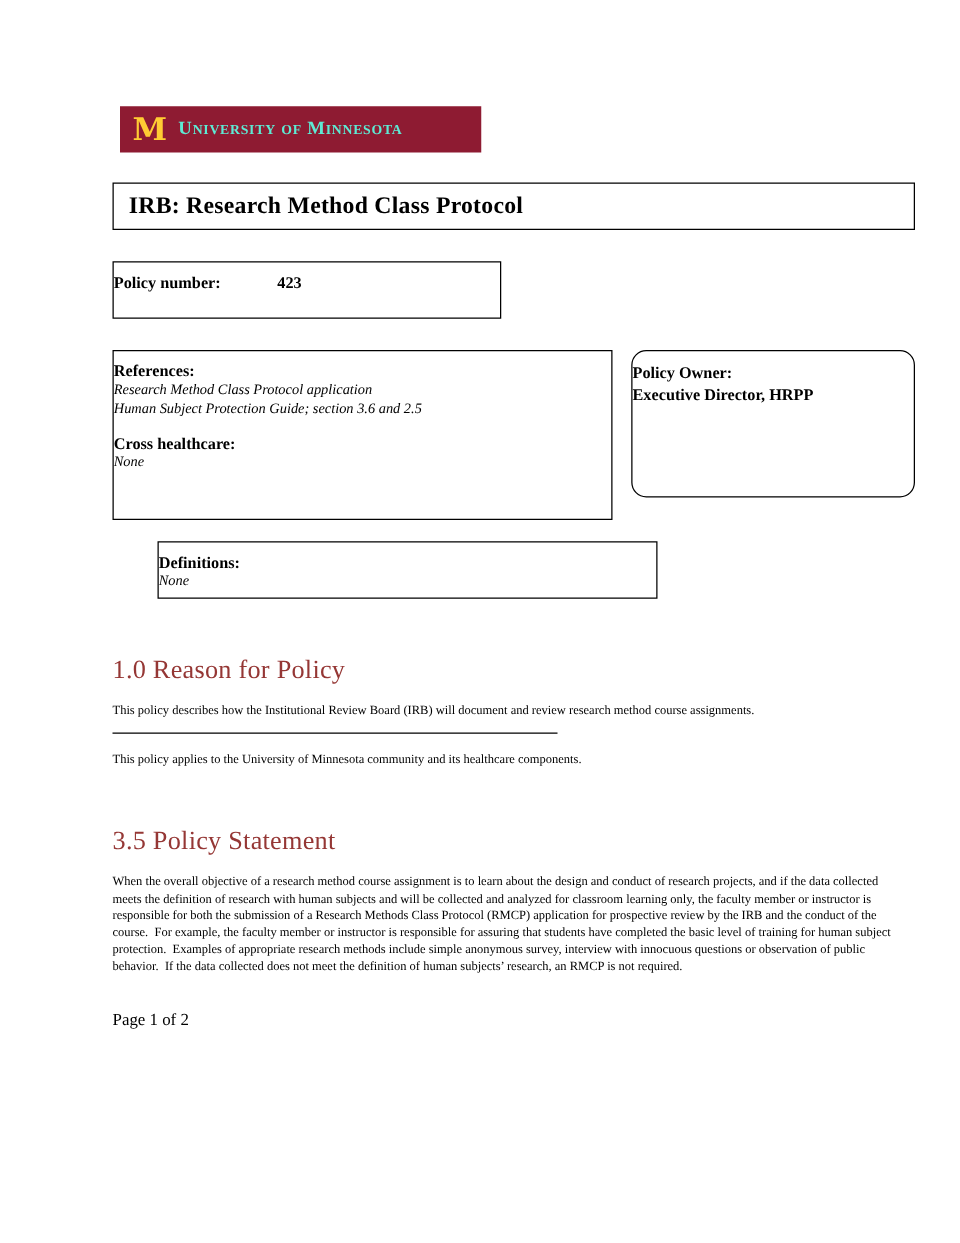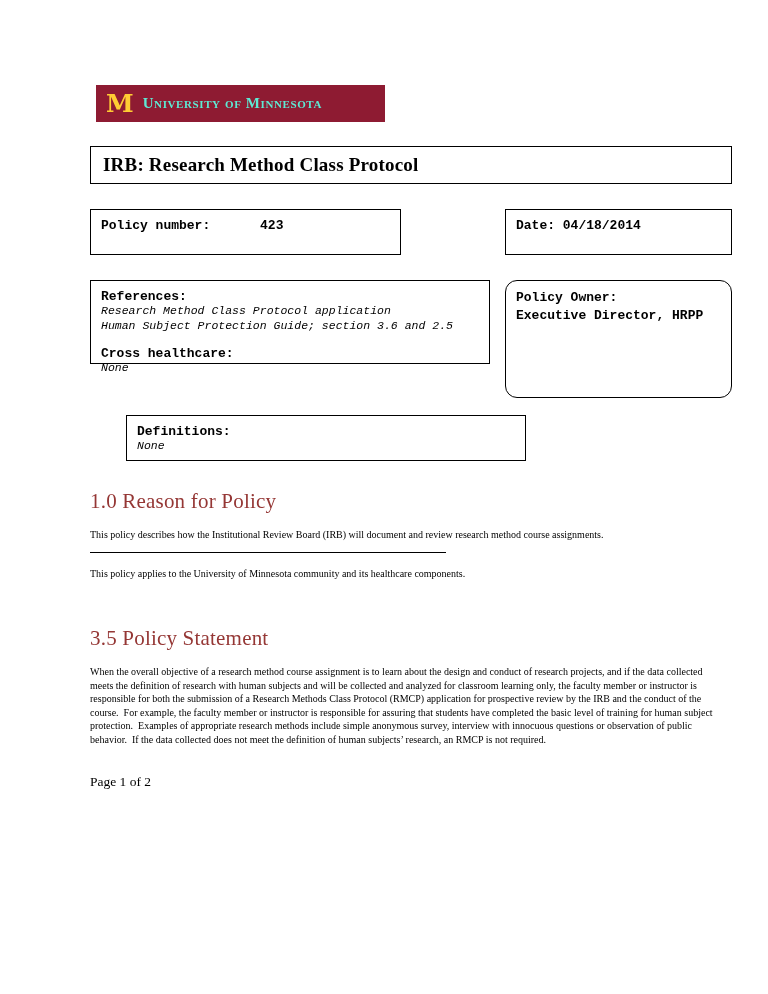--- a/index.html
+++ b/index.html
@@ -45,43 +45,42 @@
     display:flex; align-items:center;
     padding:0 12px;
   }
   .title-box h1 { font-size:19px; font-weight:bold; letter-spacing:0.2px; }
   
   .row { display:flex; justify-content:space-between; align-items:flex-start; }
   .meta-row { margin-top:25px; }
   .refs-row { margin-top:25px; }
   .box {
     border:1px solid #000;
-    padding:8px 10px;
+    padding:8px 0;
     font-size:13px;
     background:#fff;
-    font-family:Liberation Mono, monospace;
   }
   .policy-num-box { width:311px; height:46px; }
   .date-box  { width:227px; height:46px; }
-  .refs-box  { width:400px; height:84px; }
+  .refs-box  { width:400px; height:136px; }
   .owner-box { width:227px; height:118px;border-radius:12px; }
   .defs-box  { width:400px; height:46px; margin-top:17px;margin-left:36px; }
   .b { font-weight:bold; }
   .i { font-style:italic; font-size:11.5px; line-height:1.3; display:block; }
   .policy-num-box .val { margin-left:42px; }
   .cross-label { display:block; margin-top:12px; }
   .owner-box .b { display:block; line-height:1.35; }
   
   h2.section-heading {
     color:#953735;
     font-size:21px;
     font-weight:normal;
     letter-spacing:0.2px;
   }
-  .h1-sec { margin-top:28px; }
+  .h1-sec { margin-top:44px; }
   .h2-sec { margin-top:12px; }
   .h3-sec { margin-top:46px; }
   p.body-text {
     margin-top:14px;
     font-size:10px;
     line-height:1.35;
     white-space:pre-wrap;
     max-width:632px;
   }
   .divider {
@@ -107,23 +106,20 @@
 
   <div class="title-box">
     <h1>IRB: Research Method Class Protocol</h1>
   </div>
 
   <div class="row meta-row">
     <div class="box policy-num-box">
       <span class="b">Policy number:</span>
       <span class="b val">423</span>
     </div>
-    <div class="box date-box">
-      <span class="b">Date: 04/18/2014</span>
-    </div>
   </div>
 
   <div class="row refs-row">
     <div class="box refs-box">
       <span class="b">References:</span>
       <span class="i">Research Method Class Protocol application</span>
       <span class="i">Human Subject Protection Guide; section 3.6 and 2.5</span>
       <span class="b cross-label">Cross healthcare:</span>
       <span class="i">None</span>
     </div>

